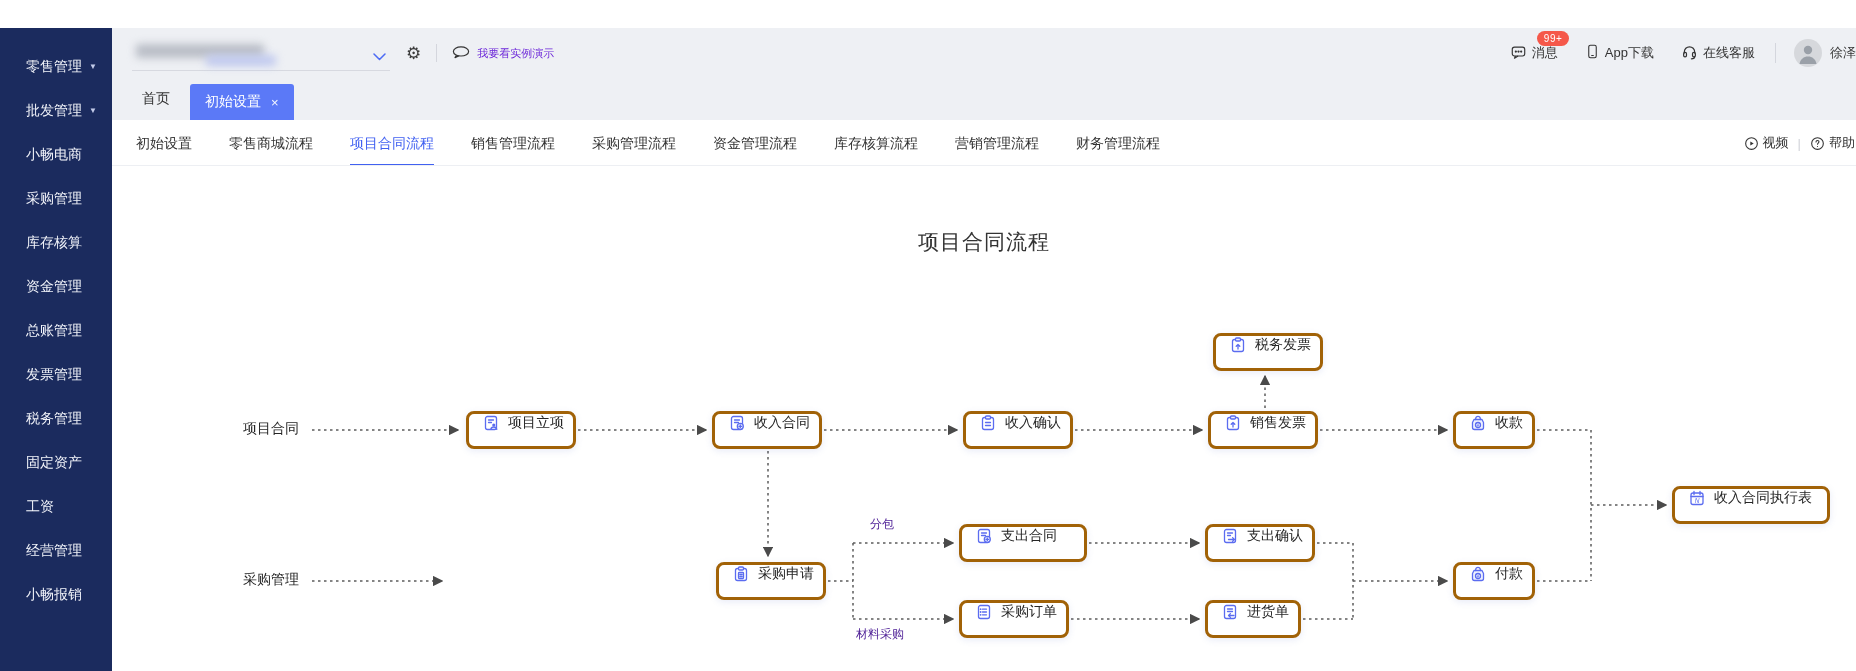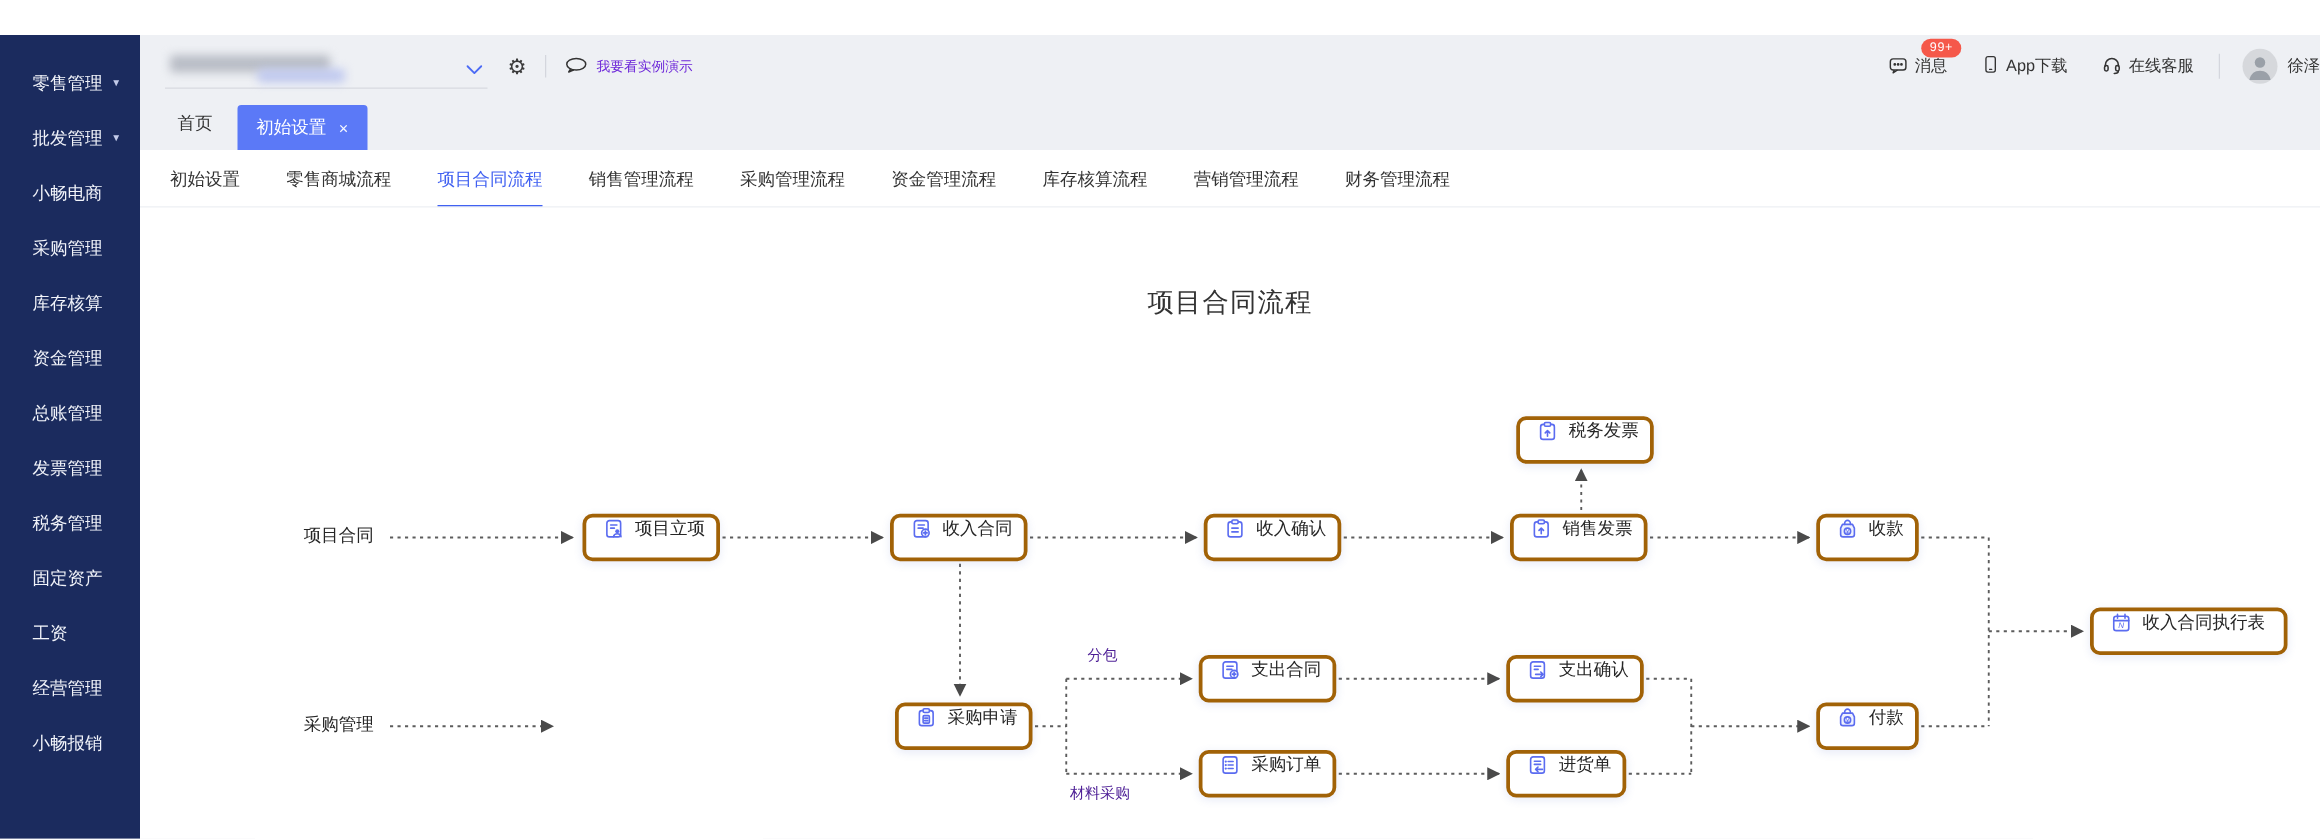--- a/index.html
+++ b/index.html
@@ -179,20 +179,38 @@
     <div class="navrow">
       <span class="ntab">初始设置</span>
       <span class="ntab">零售商城流程</span>
       <span class="ntab active">项目合同流程</span>
       <span class="ntab">销售管理流程</span>
       <span class="ntab">采购管理流程</span>
       <span class="ntab">资金管理流程</span>
       <span class="ntab">库存核算流程</span>
       <span class="ntab">营销管理流程</span>
       <span class="ntab">财务管理流程</span>
+      <div class="nav-right">
+        <span class="nav-link">
+          <svg width="15" height="15" viewBox="0 0 18 18" fill="none" stroke="#333" stroke-width="1.3">
+              <circle cx="9" cy="9" r="7"></circle>
+              <path d="M7.6 6.5l4 2.5-4 2.5z" fill="#333" stroke="none"></path>
+            </svg>
+          <span>视频</span>
+        </span>
+        <span class="sep">|</span>
+        <span class="nav-link">
+          <svg width="15" height="15" viewBox="0 0 18 18" fill="none" stroke="#333" stroke-width="1.3">
+              <circle cx="9" cy="9" r="7"></circle>
+              <path d="M7.2 7.2c0-1.1.8-1.8 1.8-1.8s1.8.6 1.8 1.6c0 1.4-1.8 1.5-1.8 2.8" stroke-linecap="round"></path>
+              <circle cx="9" cy="12.6" r="0.7" fill="#333" stroke="none"></circle>
+            </svg>
+          <span>帮助</span>
+        </span>
+      </div>
     </div>
 
     <div class="canvas">
       <div class="flow-title">项目合同流程</div>
 
       <svg class="edges" width="1744" height="505">
         <defs>
           <marker id="arr" viewBox="0 0 8 8" refX="7" refY="4" markerWidth="7" markerHeight="7" orient="auto">
             <path d="M0 0L8 4L0 8z" fill="#4a4a4a"></path>
           </marker>
@@ -303,21 +321,21 @@
         <span class="nicon">
             <svg width="18" height="18" viewBox="0 0 18 18" fill="none" stroke="#5b6cf0" stroke-width="1.3" stroke-linecap="round" stroke-linejoin="round">
               <rect x="3.5" y="3.5" width="11" height="12" rx="2"></rect>
               <rect x="6.5" y="2" width="5" height="3" rx="1" fill="#eef1fe"></rect>
               <rect x="6.5" y="7.5" width="5" height="6" rx="0.8" fill="#eef1fe"></rect>
               <path d="M7.8 9.5h2.4M7.8 11.5h2.4"></path>
             </svg>
           </span>
         <span>采购申请</span>
       </div>
-      <div class="node" style="left:847px;top:358px;width:110px">
+      <div class="node" style="left:847px;top:358px;width:128px">
         <span class="nicon">
             <svg width="18" height="18" viewBox="0 0 18 18" fill="none" stroke="#5b6cf0" stroke-width="1.3" stroke-linecap="round" stroke-linejoin="round">
               <rect x="3.5" y="2.5" width="11" height="13" rx="2"></rect>
               <path d="M6.5 6h5M6.5 8.5h4"></path>
               <circle cx="12.3" cy="12.3" r="3" fill="#eef1fe"></circle>
               <path d="M12.3 10.9v2.8M10.9 12.3h2.8"></path>
             </svg>
           </span>
         <span>支出合同</span>
       </div>

